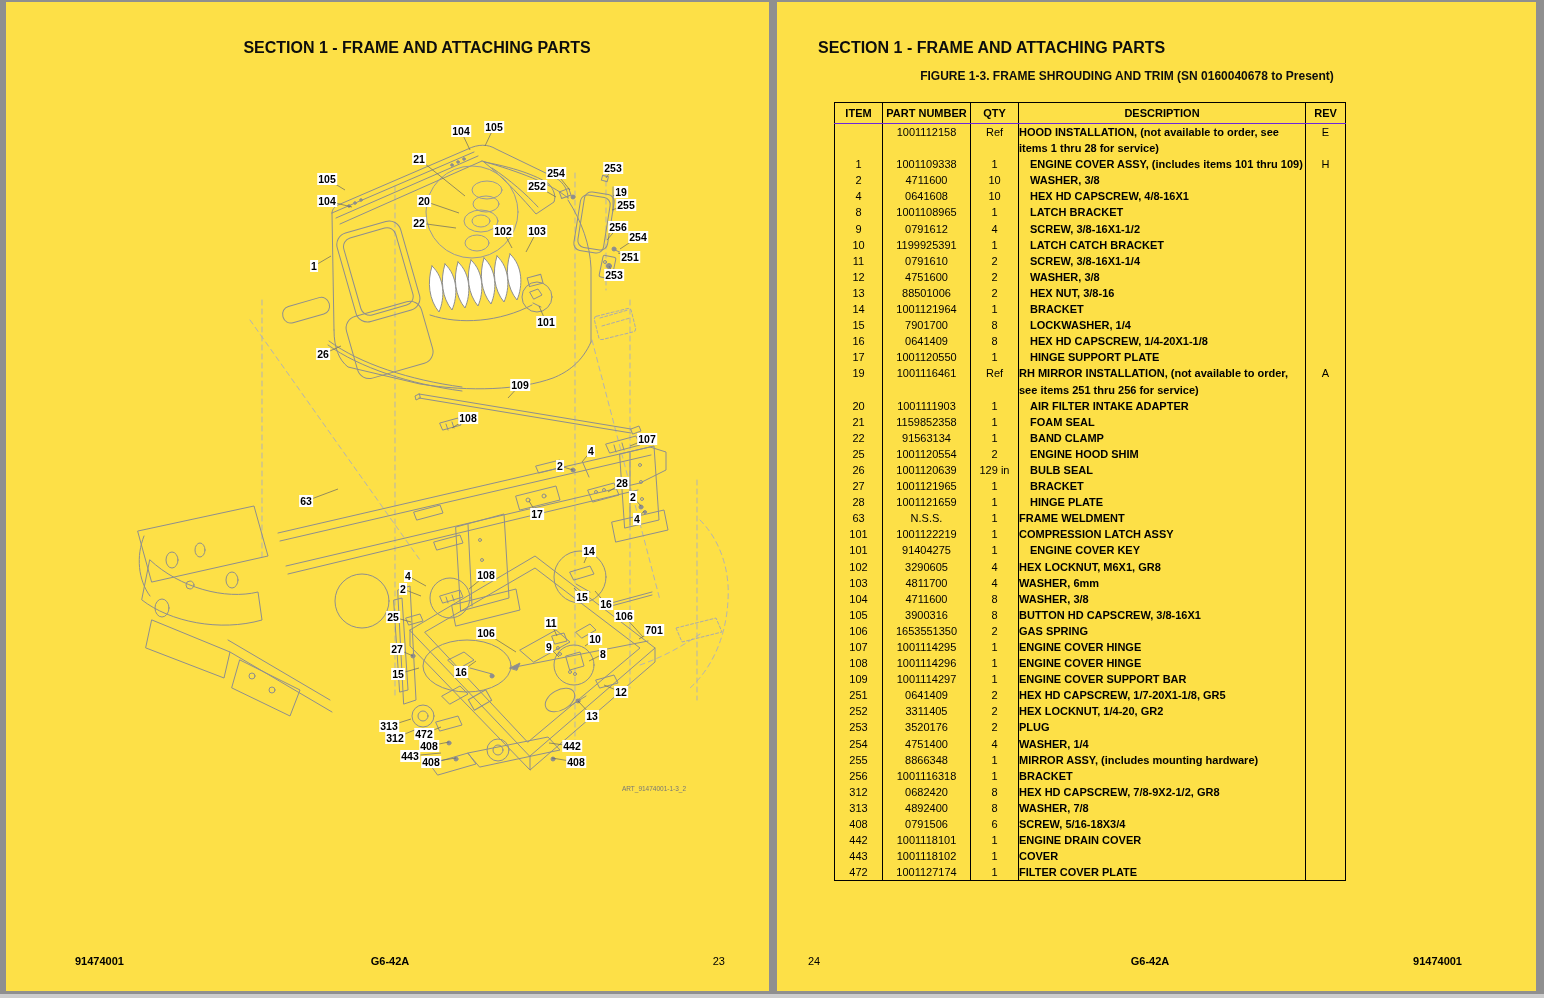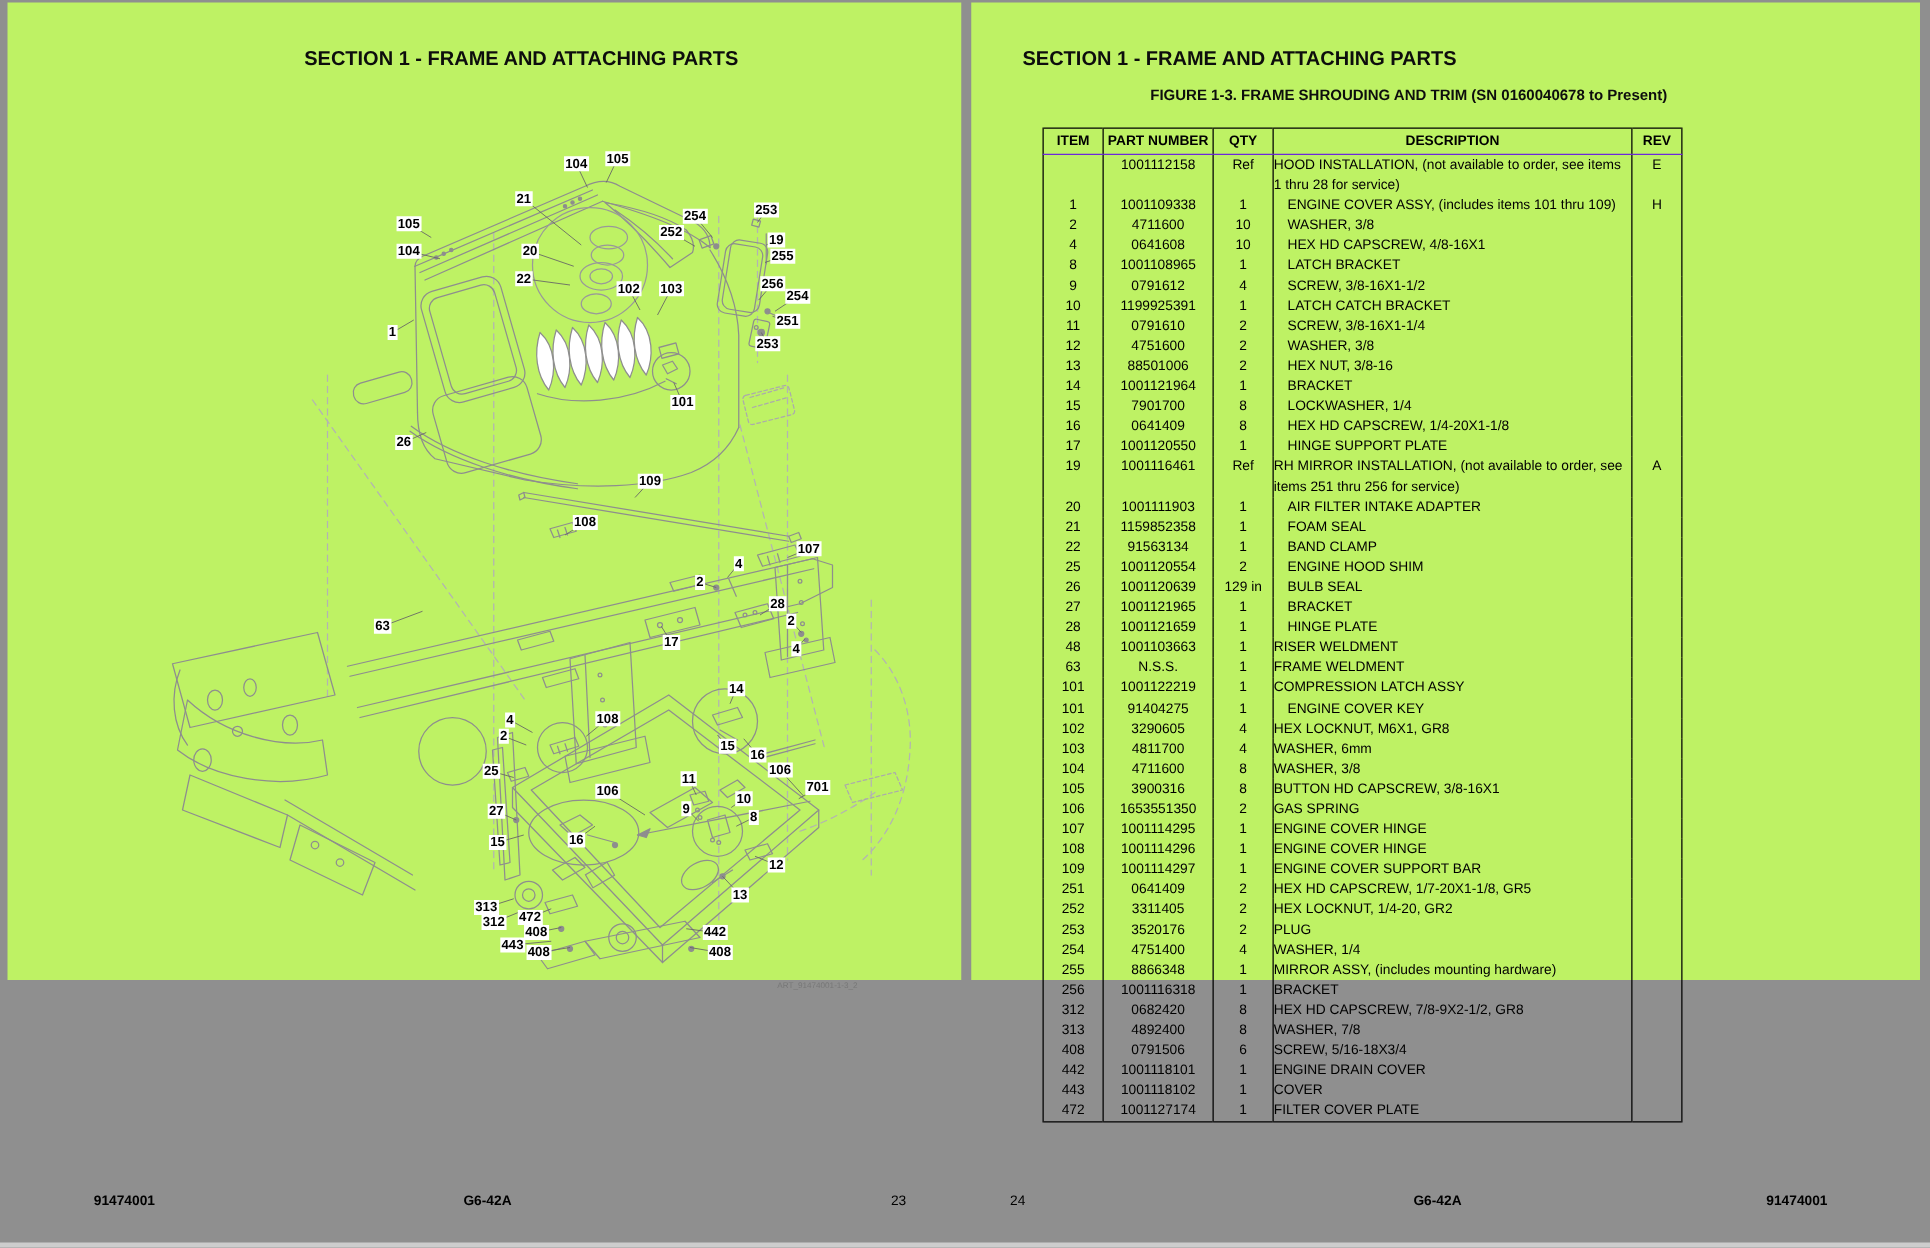--- a/index.html
+++ b/index.html
@@ -1,35 +1,35 @@
 <!DOCTYPE html>
 <html><head>
 <meta charset="utf-8">
 <style>
   html,body{margin:0;padding:0;background:#cdcdcd;font-family:"Liberation Sans",sans-serif;}
   .viewer{position:relative;width:1544px;height:998px;background:#8f8f8f;overflow:hidden;}
   .bottom-strip{position:absolute;left:0;top:994px;width:1544px;height:4px;background:#cdcdcd;}
-  .page{position:absolute;top:2px;height:782px;background:#bef264;}
+  .page{position:absolute;top:2px;height:989px;background:#fde047;}
   .page.left{left:6px;width:763px;}
   .page.right{left:777px;width:759px;}
 
   .section-title{position:absolute;top:37px;font-weight:bold;font-size:16px;color:#0d0d0d;white-space:nowrap;}
   .page.left .section-title{left:411px;transform:translateX(-50%);}
   .page.right .section-title{left:41px;}
   .figure-title{position:absolute;top:67px;left:350px;transform:translateX(-50%);
     font-weight:bold;font-size:12px;color:#0d0d0d;white-space:nowrap;}
 
   table.parts{position:absolute;left:57px;top:100px;width:511px;border-collapse:collapse;
     table-layout:fixed;font-size:11px;line-height:16.1px;color:#000;border:1px solid #000;}
   table.parts th,table.parts td{border-left:1px solid #000;border-right:1px solid #000;
     padding:0;vertical-align:top;overflow:hidden;}
   table.parts thead th{border-bottom:1px solid #6d28d9;height:20px;vertical-align:middle;
     text-align:center;font-size:11px;font-weight:bold;}
   td.c{text-align:center;}
-  td.desc{padding-left:3px;}
+  td.desc{padding-left:3px;font-weight:bold;}
   td.desc.ind{padding-left:11px;}
 
   svg.layer{position:absolute;left:0;top:0;width:763px;height:985px;}
 
   .callout{position:absolute;transform:translate(-50%,-50%);font-size:10.5px;font-weight:bold;
     color:#000;background:#fff;padding:0 1px;white-space:nowrap;z-index:5;}
   .art-ref{position:absolute;left:648px;top:783px;font-size:6.5px;color:#777;white-space:nowrap;
     transform:translateX(-50%);}
   .footer-item{position:absolute;top:953px;font-size:11px;color:#000;white-space:nowrap;}
   .page.left .footer-doc{left:69px;font-weight:bold;}
@@ -558,27 +558,20 @@
             <td class="c"></td>
           </tr>
           <tr>
             <td class="c">28</td>
             <td class="c">1001121659</td>
             <td class="c">1</td>
             <td class="desc ind">HINGE PLATE</td>
             <td class="c"></td>
           </tr>
           <tr>
-            <td class="c">48</td>
-            <td class="c">1001103663</td>
-            <td class="c">1</td>
-            <td class="desc">RISER WELDMENT</td>
-            <td class="c"></td>
-          </tr>
-          <tr>
             <td class="c">63</td>
             <td class="c">N.S.S.</td>
             <td class="c">1</td>
             <td class="desc">FRAME WELDMENT</td>
             <td class="c"></td>
           </tr>
           <tr>
             <td class="c">101</td>
             <td class="c">1001122219</td>
             <td class="c">1</td>

